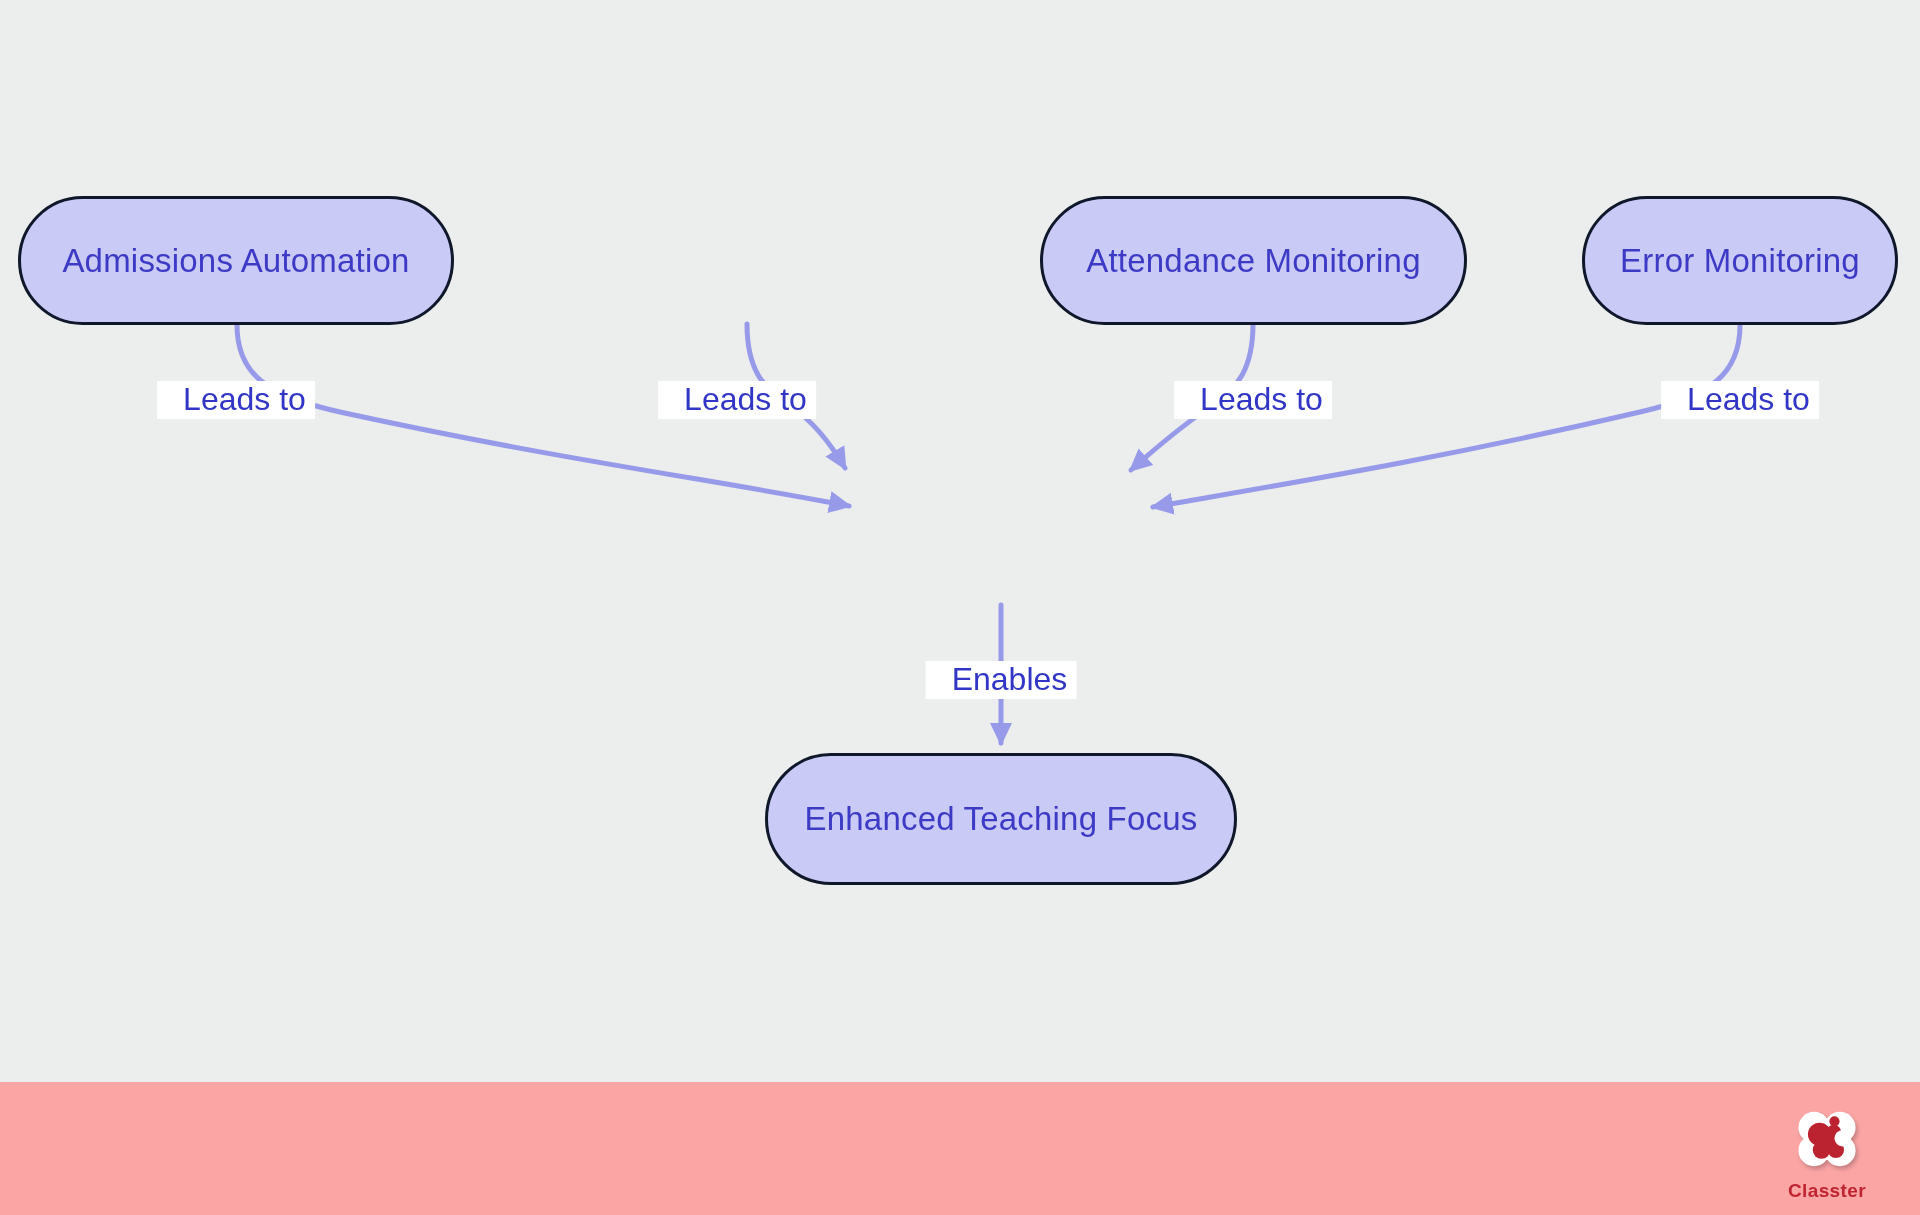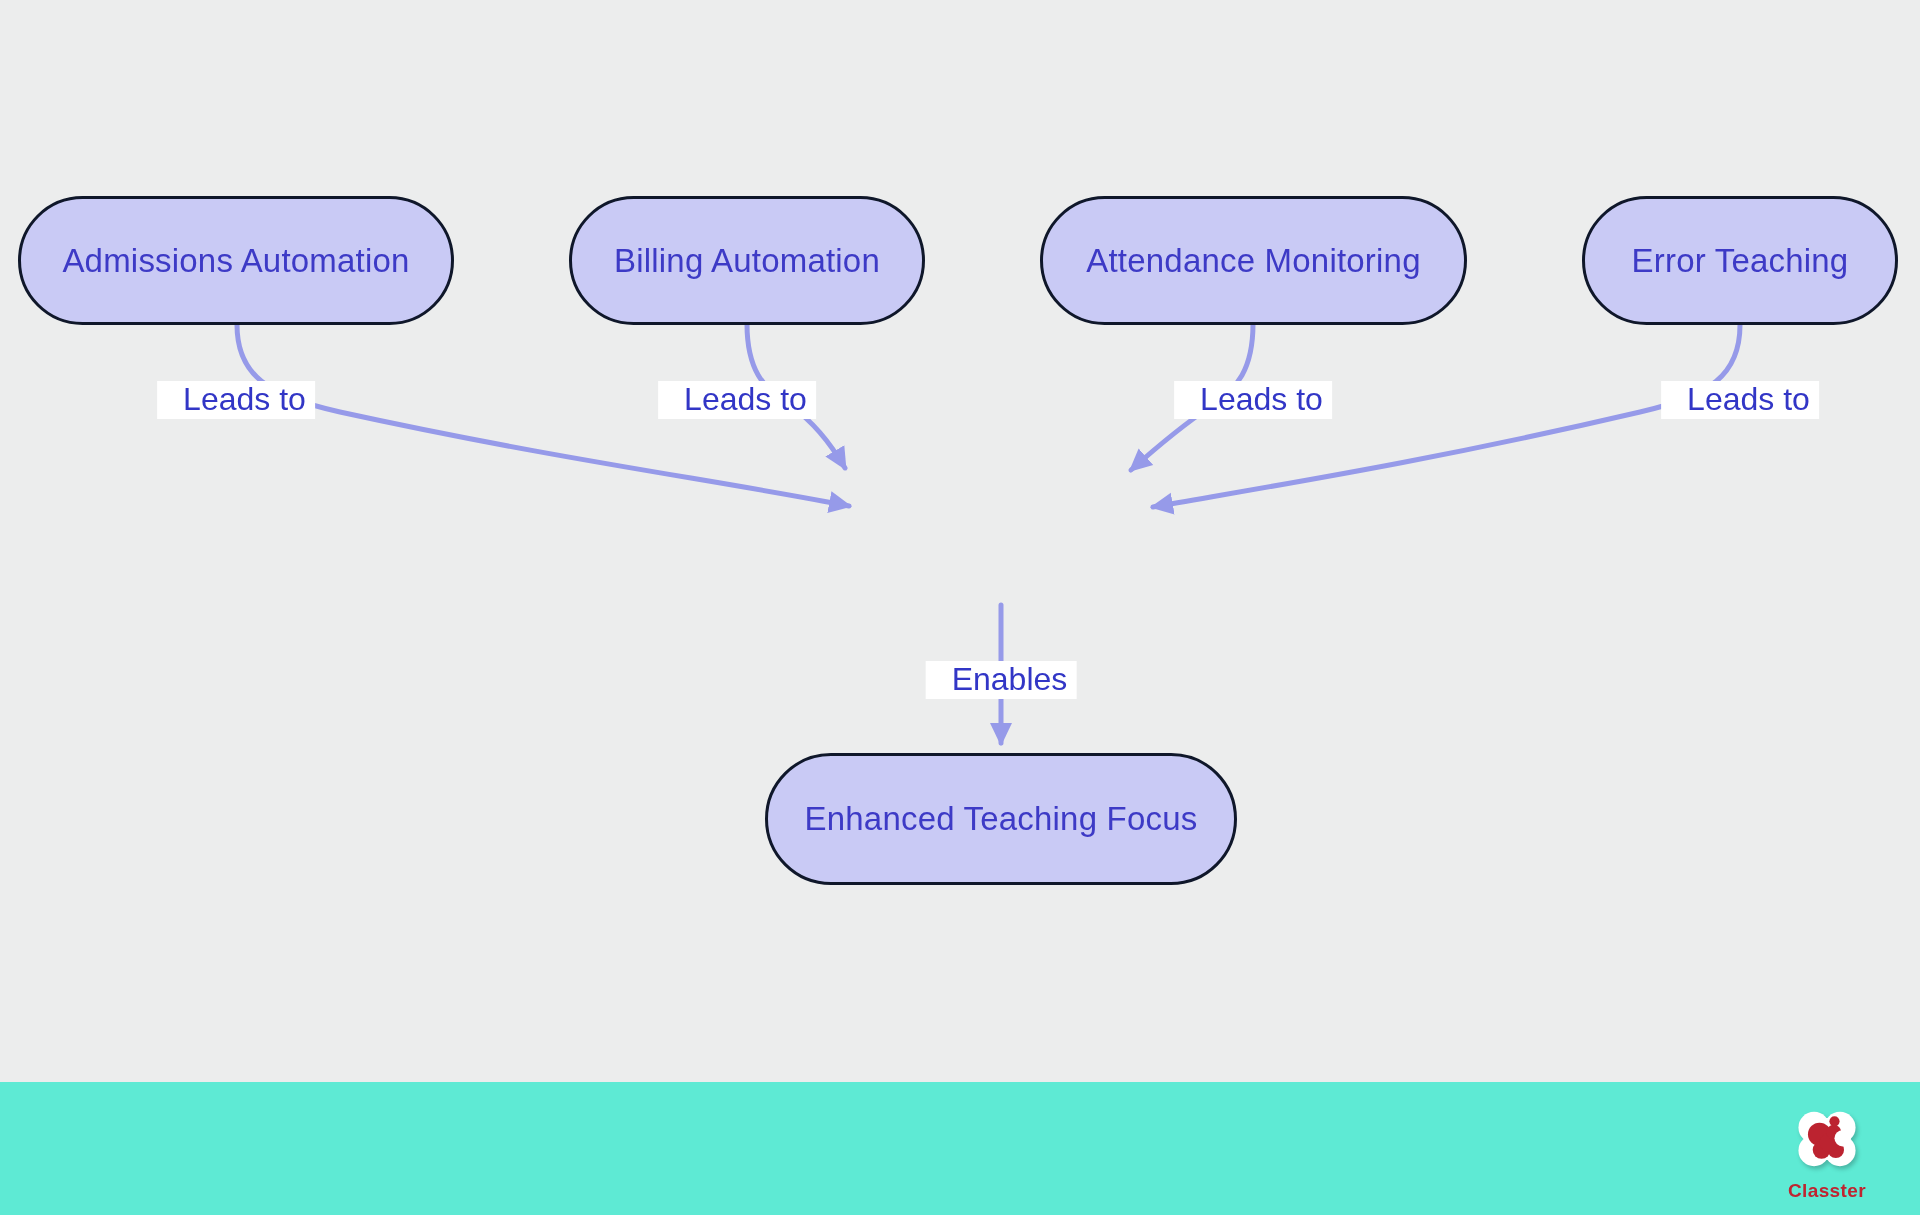--- a/index.html
+++ b/index.html
@@ -32,21 +32,21 @@
     transform:translate(-50%,-50%);
     background:#ffffff;
     color:#3236c6;
     font-size:32px;
     padding:2px 9px 4px 26px;
     white-space:nowrap;
     line-height:1.0;
   }
   .footer{
     position:absolute;left:0;bottom:0;width:1920px;height:133px;
-    background:#5eead4;
+    background:#fca5a5;
   }
   .brand{
     position:absolute;right:48px;top:22px;width:90px;
     display:flex;flex-direction:column;align-items:center;
   }
   .brand-icon{width:68px;height:70px;filter:drop-shadow(2px 3px 2px rgba(0,0,0,0.22));}
   .brand-text{
     margin-top:6px;
     color:#bf2430;font-size:19px;font-weight:bold;letter-spacing:0.4px;
   }
@@ -67,28 +67,25 @@
       <path d="M 747 324 C 747 368 762 389 792 407 C 815 423 832 446 845 468" marker-end="url(#arrow)"></path>
       <path d="M 1253 324 C 1253 368 1238 389 1210 407 C 1186 423 1158 446 1131 470" marker-end="url(#arrow)"></path>
       <path d="M 1740 325 C 1740 375 1710 396 1640 412 C 1430 461 1284 484 1153 507" marker-end="url(#arrow)"></path>
       <path d="M 1001 605 L 1001 743" marker-end="url(#arrow)"></path>
     </g>
   </svg>
 
   <div class="node node-admissions">
     <span>Admissions Automation</span>
   </div>
-  <div class="node node-billing">
-    <span>Billing Automation</span>
-  </div>
   <div class="node node-attendance">
     <span>Attendance Monitoring</span>
   </div>
   <div class="node node-error">
-    <span>Error Teaching</span>
+    <span>Error Monitoring</span>
   </div>
   <div class="node node-focus">
     <span>Enhanced Teaching Focus</span>
   </div>
 
   <div class="edge-label" style="left:236px;top:400px;">Leads to</div>
   <div class="edge-label" style="left:737px;top:400px;">Leads to</div>
   <div class="edge-label" style="left:1253px;top:400px;">Leads to</div>
   <div class="edge-label" style="left:1740px;top:400px;">Leads to</div>
   <div class="edge-label" style="left:1001px;top:680px;">Enables</div>

